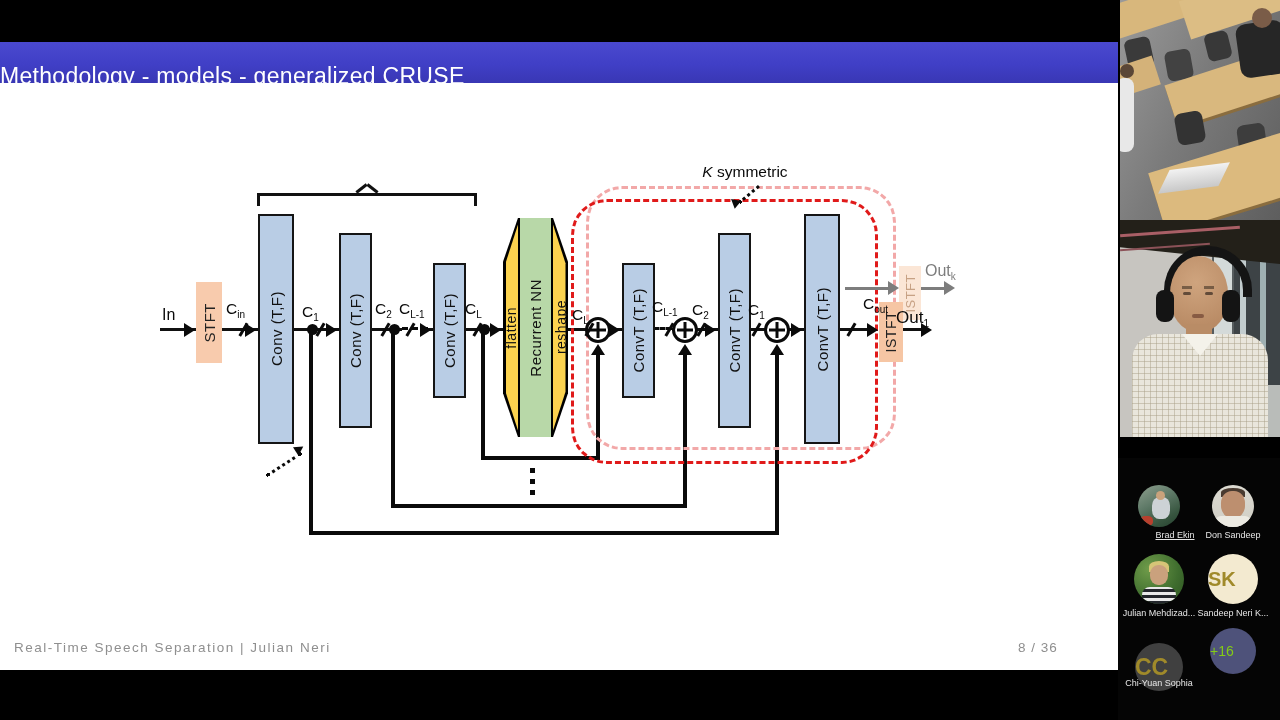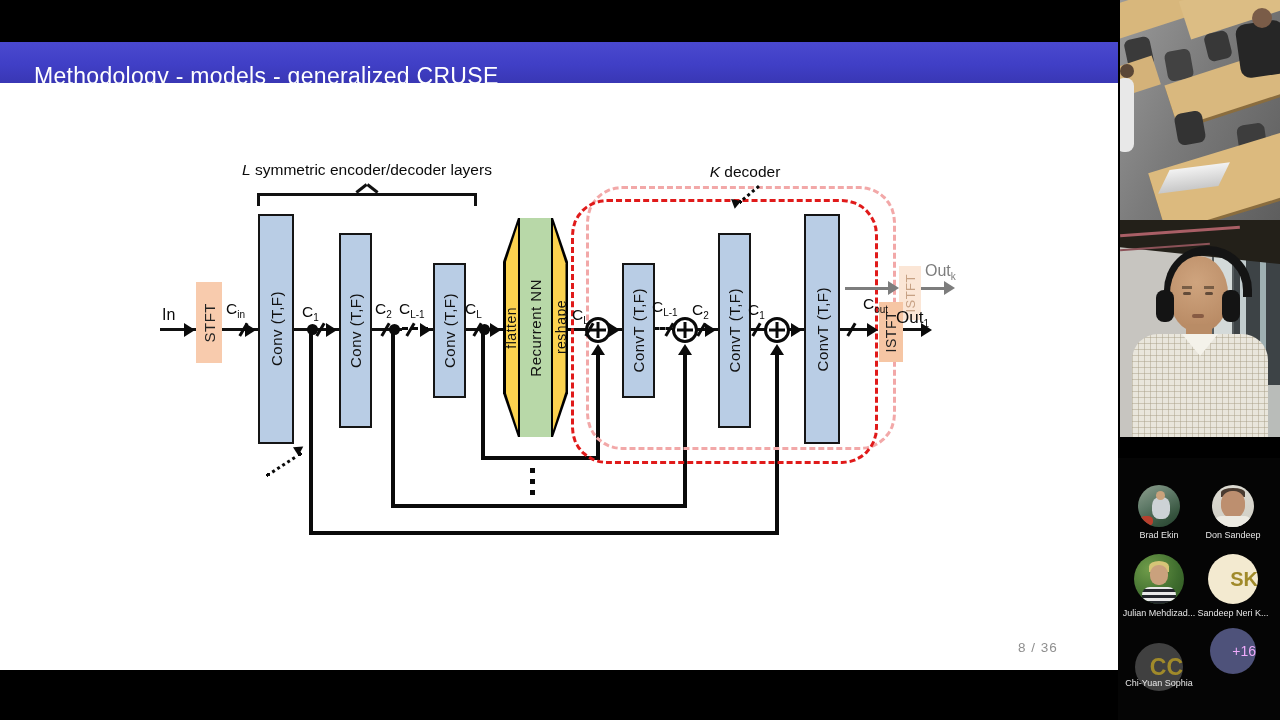--- a/index.html
+++ b/index.html
@@ -2,21 +2,21 @@
 <html><head>
 <meta charset="utf-8">
 <style>
   html,body{margin:0;padding:0;background:#000;width:1280px;height:720px;overflow:hidden;
     font-family:"Liberation Sans",sans-serif;}
   .abs{position:absolute;}
   #stage{position:absolute;left:0;top:0;width:1118px;height:720px;background:#000;}
   #slide-white{position:absolute;left:0;top:83px;width:1118px;height:587px;background:#ffffff;}
   #title-bar{position:absolute;left:0;top:42px;width:1118px;height:41px;
     background:linear-gradient(#4a49cf,#403fc6 55%,#3937b4);display:flex;align-items:center;}
-  #title-bar .t{color:#fff;font-size:23px;padding-left:34px;letter-spacing:.3px;margin-top:27px;}
+  #title-bar .t{color:#fff;font-size:23px;letter-spacing:.3px;margin-top:27px;}
   .footer-text{position:absolute;left:14px;top:640px;color:#8f8f8f;font-size:13.5px;letter-spacing:1.5px;}
   .page-num{position:absolute;left:1018px;top:640px;color:#8f8f8f;font-size:13.5px;letter-spacing:1px;}
 
   
   .line{position:absolute;background:#111;}
   .skip{position:absolute;background:#0a0a0a;}
   .ah{position:absolute;width:0;height:0;border-top:7px solid transparent;border-bottom:7px solid transparent;border-left:11px solid #0a0a0a;}
   .ahu{position:absolute;width:0;height:0;border-left:7px solid transparent;border-right:7px solid transparent;border-bottom:11px solid #0a0a0a;}
   .slash{position:absolute;width:2.5px;height:15px;background:#0a0a0a;transform:rotate(30deg);}
   .dot{position:absolute;width:11px;height:11px;border-radius:50%;background:#0a0a0a;}
@@ -31,21 +31,21 @@
   .it{font-style:italic;}
   .dotline{position:absolute;border-top:3px dotted #0a0a0a;}
   .dashcover{position:absolute;background:#fff;height:9px;}
   .dashline{position:absolute;border-top:3.5px dashed #0a0a0a;}
   .ddot{position:absolute;width:5px;height:5px;background:#0a0a0a;}
 
   
   #sidebar{position:absolute;left:1118px;top:0;width:162px;height:720px;background:#000;}
   .pname{position:absolute;color:#e6e6e6;font-size:9px;text-align:center;width:82px;white-space:nowrap;overflow:hidden;}
   .avatar{position:absolute;border-radius:50%;overflow:hidden;}
-  .avinit{display:flex;align-items:center;justify-content:flex-end;font-weight:bold;}
+  .avinit{display:flex;align-items:center;justify-content:flex-start;font-weight:bold;}
 </style>
 </head>
 <body>
 
 <div id="stage">
   <div id="slide-white"></div>
 
   <div id="title-bar">
     <div class="t">Methodology - models - generalized CRUSE</div>
   </div>
@@ -180,36 +180,35 @@
     <div class="clabel" style="left:863px;top:295px;">
       <span>C</span><span class="sub">out</span></div>
     <div class="clabel" style="left:896px;top:308px;font-size:17px;">
       <span>Out</span><span class="sub">1</span></div>
 
     <div class="line" style="left:257px;top:193px;width:220px;height:3px;"></div>
     <div class="line" style="left:257px;top:193px;width:3px;height:13px;"></div>
     <div class="line" style="left:474px;top:193px;width:3px;height:13px;"></div>
     <div class="line" style="left:355px;top:187px;width:13px;height:3px;transform:rotate(-38deg);"></div>
     <div class="line" style="left:366px;top:187px;width:13px;height:3px;transform:rotate(38deg);"></div>
-    <div class="clabel" style="left:217px;top:161px;width:300px;text-align:center;">
-      <span class="it">L</span><span> symmetric encoder/decoder layers</span></div>
 
     <div class="clabel" style="left:670px;top:163px;width:150px;text-align:center;">
-      <span class="it">K</span><span> decoder</span></div>
+      <span class="it">K</span><span> symmetric</span></div>
     <div class="dotline" style="left:736px;top:193px;width:26px;transform:rotate(-40deg);"></div>
     <div class="abs" style="left:730px;top:197px;width:0;height:0;border-top:5px solid transparent;border-bottom:5px solid transparent;border-right:9px solid #0a0a0a;transform:rotate(40deg);"></div>
 
     <div class="dotline" style="left:263px;top:463px;width:42px;transform:rotate(-33deg);"></div>
     <div class="abs" style="left:295px;top:444px;width:0;height:0;border-top:5px solid transparent;border-bottom:5px solid transparent;border-left:9px solid #0a0a0a;transform:rotate(-33deg);"></div>
 
     <div class="ddot" style="left:530px;top:468px;"></div>
     <div class="ddot" style="left:530px;top:479px;"></div>
     <div class="ddot" style="left:530px;top:490px;"></div>
   </div>
 
+  <div class="footer-text">Real-Time Speech Separation | Julian Neri</div>
   <div class="page-num">8 / 36</div>
 </div>
 
 <div id="sidebar">
 
   <div class="abs" style="left:2px;top:0;width:160px;height:220px;overflow:hidden;background:linear-gradient(115deg,#9a9a9a 0%,#7b7b7b 45%,#5e5e5e 100%);">
     <div class="abs" style="left:-18px;top:-10px;width:120px;height:34px;background:#d8b77c;transform:rotate(-18deg);"></div>
     <div class="abs" style="left:62px;top:-18px;width:120px;height:40px;background:#dcbd84;transform:rotate(-18deg);"></div>
     <div class="abs" style="left:6px;top:38px;width:26px;height:30px;background:#3a3a3a;border-radius:6px;transform:rotate(-12deg);"></div>
     <div class="abs" style="left:46px;top:50px;width:26px;height:30px;background:#424242;border-radius:6px;transform:rotate(-10deg);"></div>
@@ -247,21 +246,21 @@
     <div class="abs" style="left:0;top:217px;width:160px;height:21px;background:#000;"></div>
   </div>
 
   <div class="abs" style="left:0;top:458px;width:162px;height:262px;background:#050505;">
 
     <div class="avatar" style="left:20px;top:27px;width:42px;height:42px;background:linear-gradient(150deg,#8fa08f 0%,#5f7a68 40%,#37553f 75%,#24402e 100%);">
       <div class="abs" style="left:14px;top:12px;width:18px;height:22px;background:#cdd2d6;border-radius:40%;"></div>
       <div class="abs" style="left:18px;top:6px;width:9px;height:9px;background:#caa27c;border-radius:50%;"></div>
       <div class="abs" style="left:2px;top:31px;width:13px;height:10px;background:#b8402e;border-radius:40%;"></div>
     </div>
-    <div class="pname" style="left:0px;top:72px;">Brad Ekin</div>
+    <div class="pname" style="left:16px;top:72px;text-decoration:underline;">Brad Ekin</div>
 
     <div class="avatar" style="left:94px;top:27px;width:42px;height:42px;background:linear-gradient(#dddbd2,#cfcdc4);">
       <div class="abs" style="left:9px;top:3px;width:24px;height:9px;background:#4a3b30;border-radius:50% 50% 0 0;"></div>
       <div class="abs" style="left:9px;top:6px;width:24px;height:27px;background:#bd8f6f;border-radius:45%;"></div>
       <div class="abs" style="left:3px;top:31px;width:36px;height:12px;background:#eceae2;border-radius:6px 6px 0 0;"></div>
     </div>
     <div class="pname" style="left:74px;top:72px;">Don Sandeep</div>
 
     <div class="avatar" style="left:16px;top:96px;width:50px;height:50px;background:radial-gradient(circle at 30% 30%,#6f9c4a,#3f6d2e 60%,#2c5220);">
       <div class="abs" style="left:15px;top:7px;width:20px;height:11px;background:#d6c577;border-radius:50% 50% 0 0;"></div>
@@ -273,17 +272,17 @@
     <div class="avatar avinit" style="left:90px;top:96px;width:50px;height:50px;background:#f3ead0;color:#a08a2a;font-size:20px;">
       <span>SK</span>
     </div>
     <div class="pname" style="left:74px;top:150px;">Sandeep Neri K...</div>
 
     <div class="avatar avinit" style="left:17px;top:185px;width:48px;height:48px;background:#404040;color:#a08a2a;font-size:23px;">
       <span>CC</span>
     </div>
     <div class="pname" style="left:0px;top:220px;">Chi-Yuan Sophia</div>
 
-    <div class="avatar avinit" style="left:92px;top:170px;width:46px;height:46px;background:#4e527a;color:#f0abfc;font-size:14px;font-weight:normal;">
+    <div class="avatar avinit" style="left:92px;top:170px;width:46px;height:46px;background:#4e527a;color:#84cc16;font-size:14px;font-weight:normal;">
       <span>+16</span>
     </div>
   </div>
 </div>
 
 </body></html>

